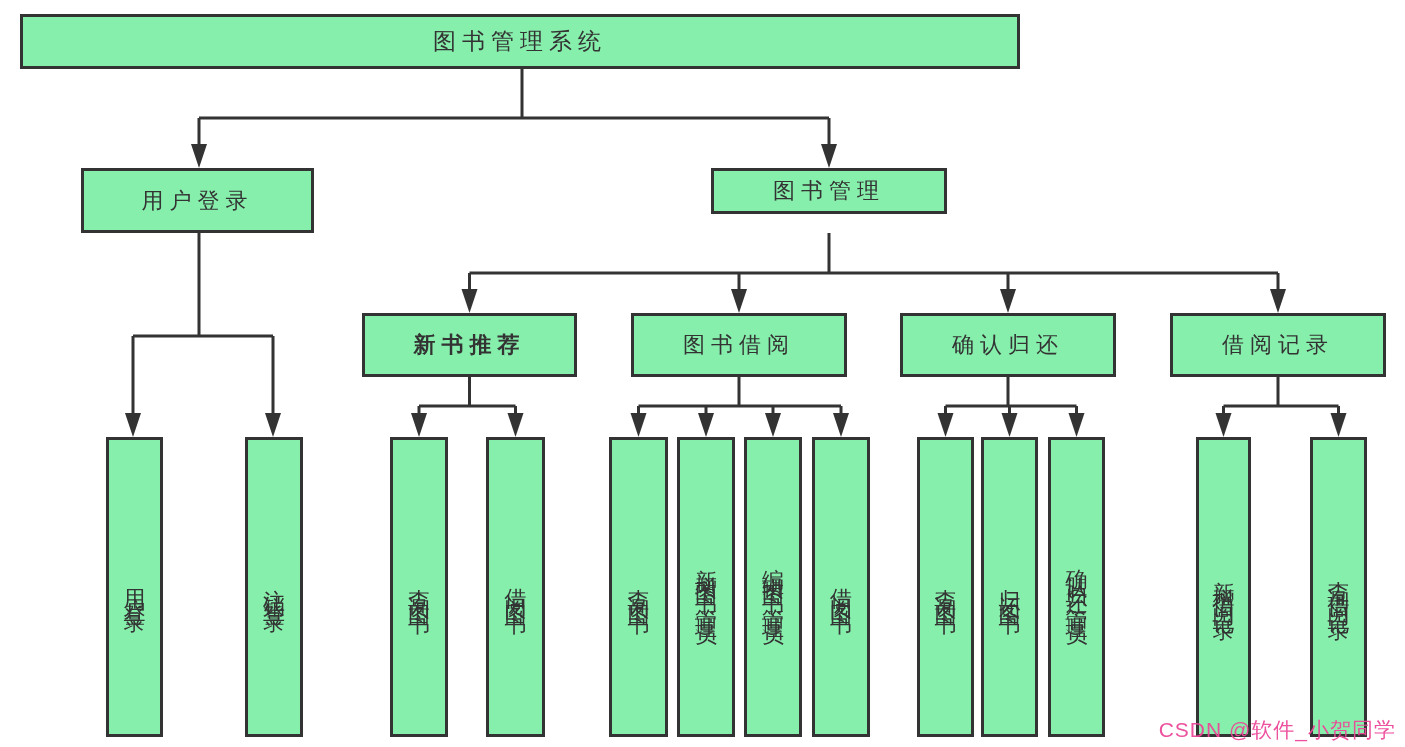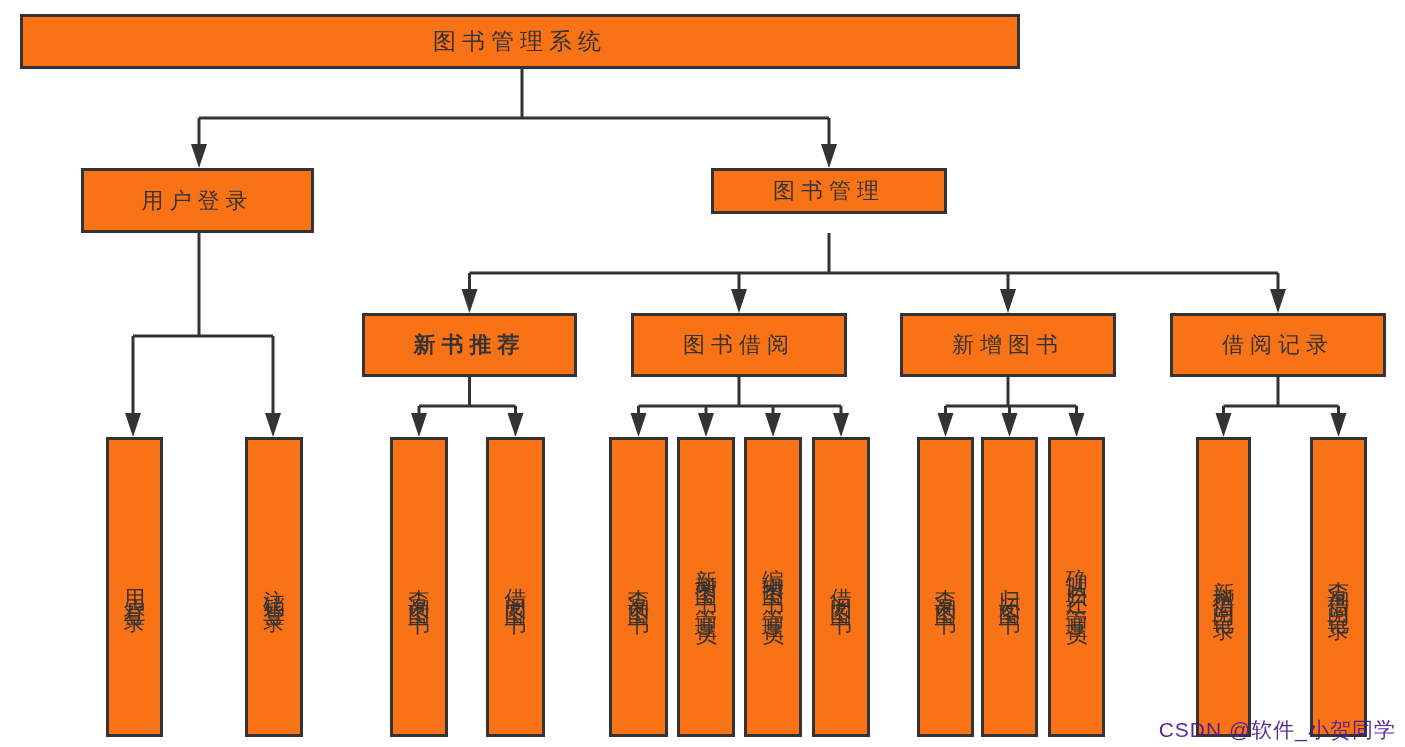--- a/index.html
+++ b/index.html
@@ -17,21 +17,21 @@
   .edges {
     position: absolute;
     left: 0; top: 0;
     width: 1405px; height: 747px;
     pointer-events: none;
   }
   .node {
     position: absolute;
     box-sizing: border-box;
     border: 3px solid #333333;
-    background: #f97316;
+    background: #86efac;
     display: flex;
     align-items: center;
     justify-content: center;
     color: #333333;
   }
   .node-h {
     font-size: 22px;
     letter-spacing: 6px;
     white-space: nowrap;
   }
@@ -49,21 +49,21 @@
     font-size: 22px;
     letter-spacing: 8px;
     line-height: 1;
     color: #333333;
   }
   .watermark {
     position: absolute;
     top: 716px;
     right: 9px;
     font-size: 21px;
-    color: #4c1d95;
+    color: #ec4899;
     opacity: 0.95;
     letter-spacing: 1px;
     white-space: nowrap;
   }
 </style>
 </head>
 <body>
 
 <div class="canvas">
 
@@ -141,21 +141,21 @@
     <span>图书管理</span>
   </div>
 
   <div class="node node-h" style="left:362px; top:313px; width:215px; height:64px;font-weight:bold;">
     <span>新书推荐</span>
   </div>
   <div class="node node-h" style="left:631px; top:313px; width:216px; height:64px;">
     <span>图书借阅</span>
   </div>
   <div class="node node-h" style="left:900px; top:313px; width:216px; height:64px;">
-    <span>新增图书</span>
+    <span>确认归还</span>
   </div>
   <div class="node node-h" style="left:1170px; top:313px; width:216px; height:64px;">
     <span>借阅记录</span>
   </div>
 
   <div class="node node-leaf" style="left:106px; width:57px;">
     <span class="leaf-label">用户登录</span>
   </div>
   <div class="node node-leaf" style="left:245px; width:58px;">
     <span class="leaf-label">注销登录</span>

